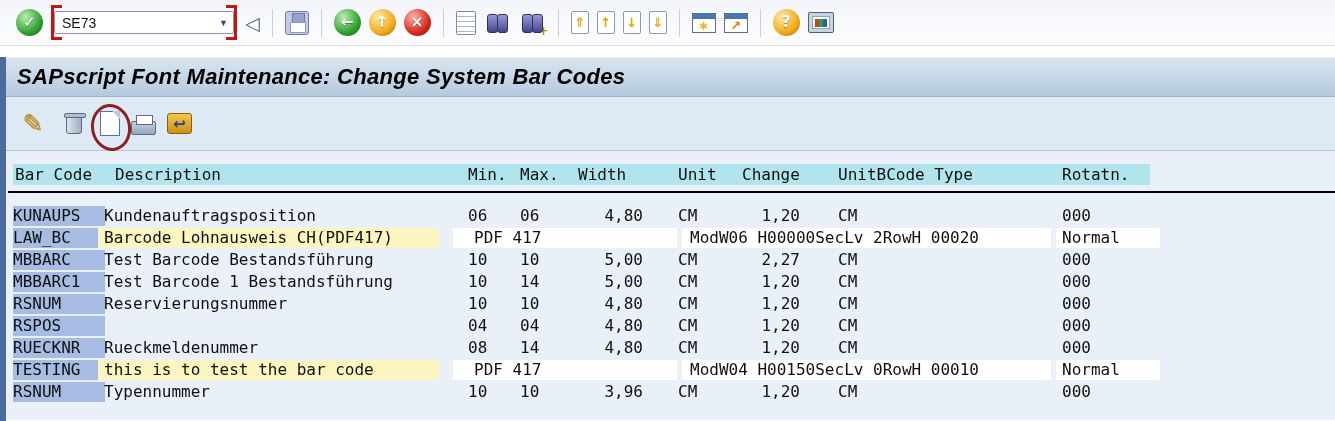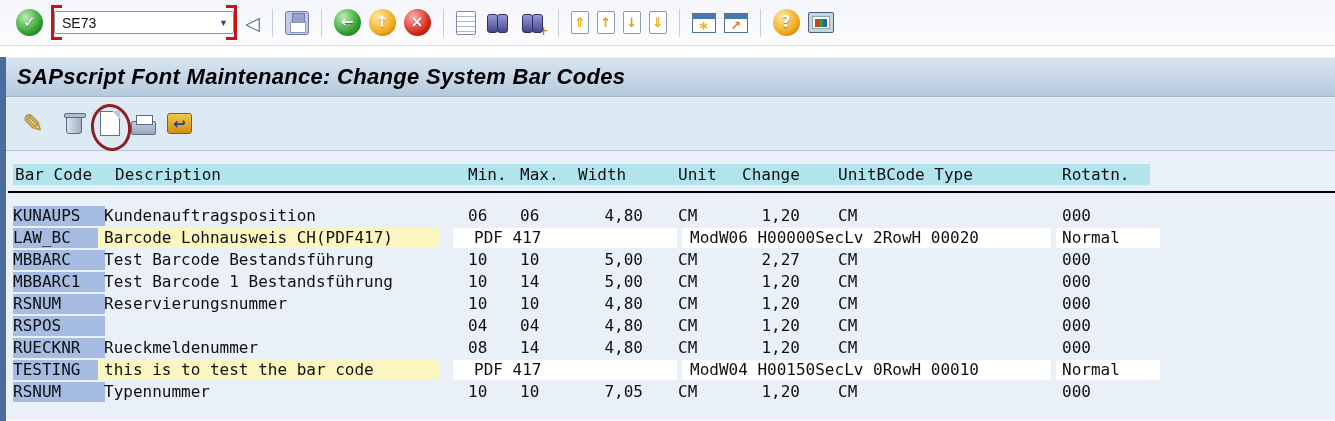--- a/index.html
+++ b/index.html
@@ -309,21 +309,21 @@
           <span class="cell c-desc hl">this is to test the bar code</span>
           <span class="cell f-pdf">PDF 417</span>
           <span class="cell f-params">ModW04 H00150SecLv 0RowH 00010</span>
           <span class="cell f-rot">Normal</span>
         </div>
         <div class="row">
           <span class="cell c-bar">RSNUM</span>
           <span class="cell c-desc">Typennummer</span>
           <span class="cell c-min">10</span>
           <span class="cell c-max">10</span>
-          <span class="cell c-width">7,05</span>
+          <span class="cell c-width">3,96</span>
           <span class="cell c-unit">CM</span>
           <span class="cell c-height">1,20</span>
           <span class="cell c-unit2">CM</span>
           <span class="cell c-rot">000</span>
         </div>
       </div>
   </div>
 </div>
 
 </body></html>

